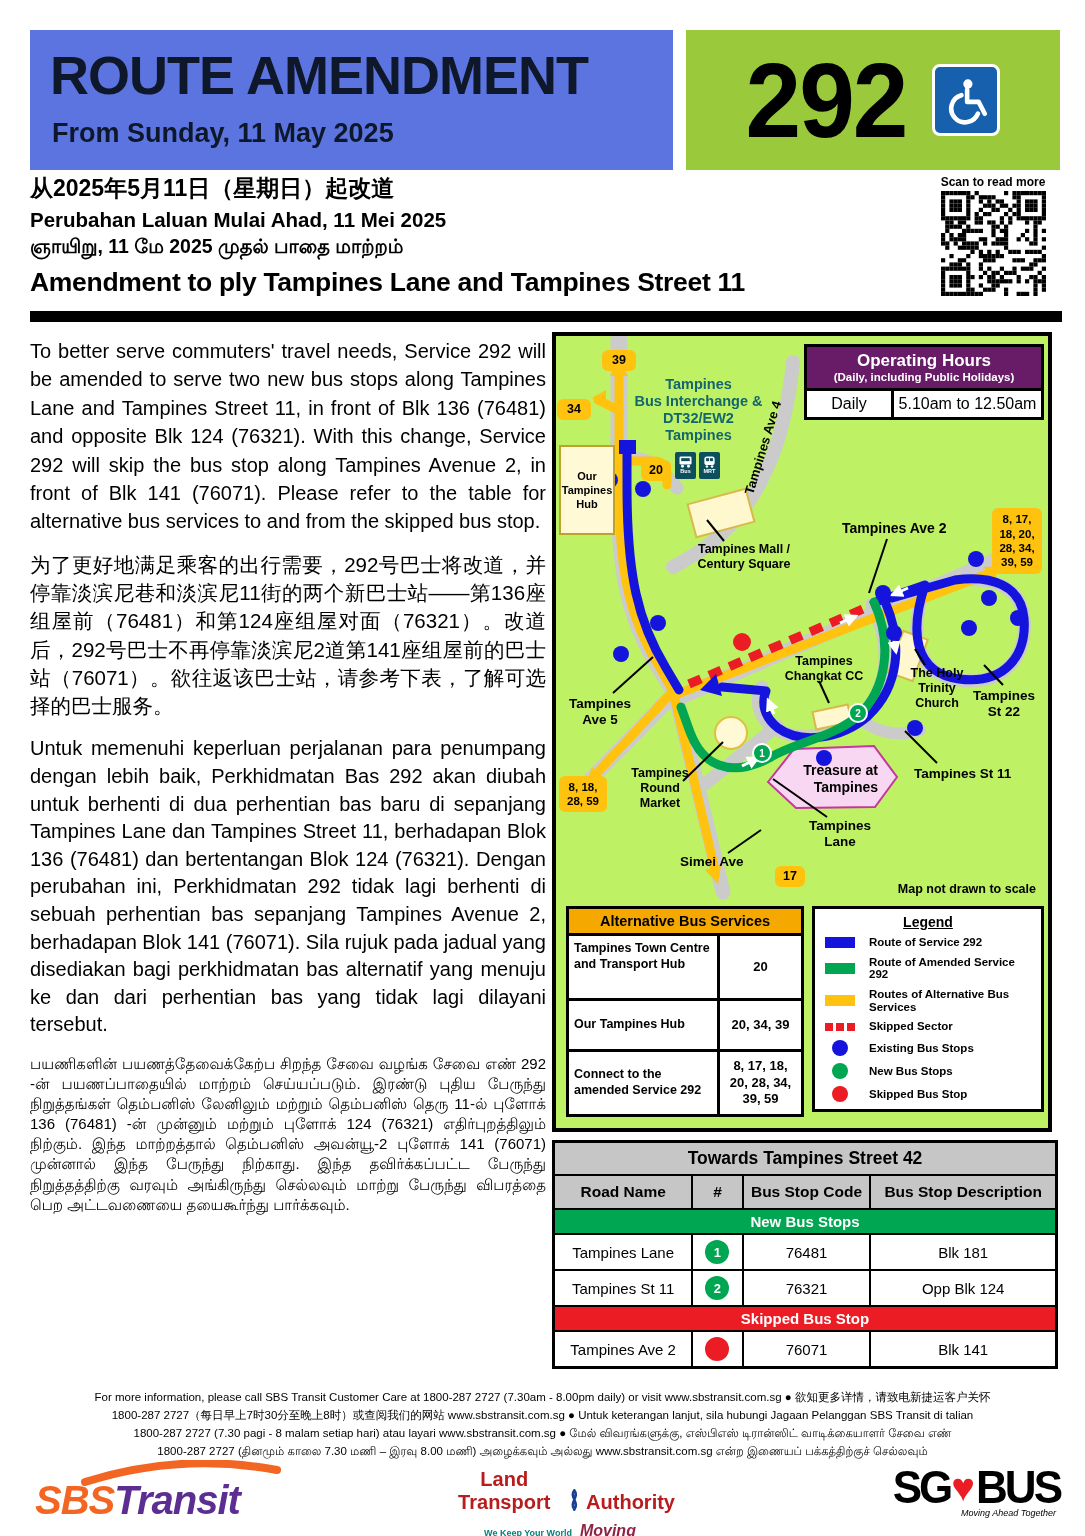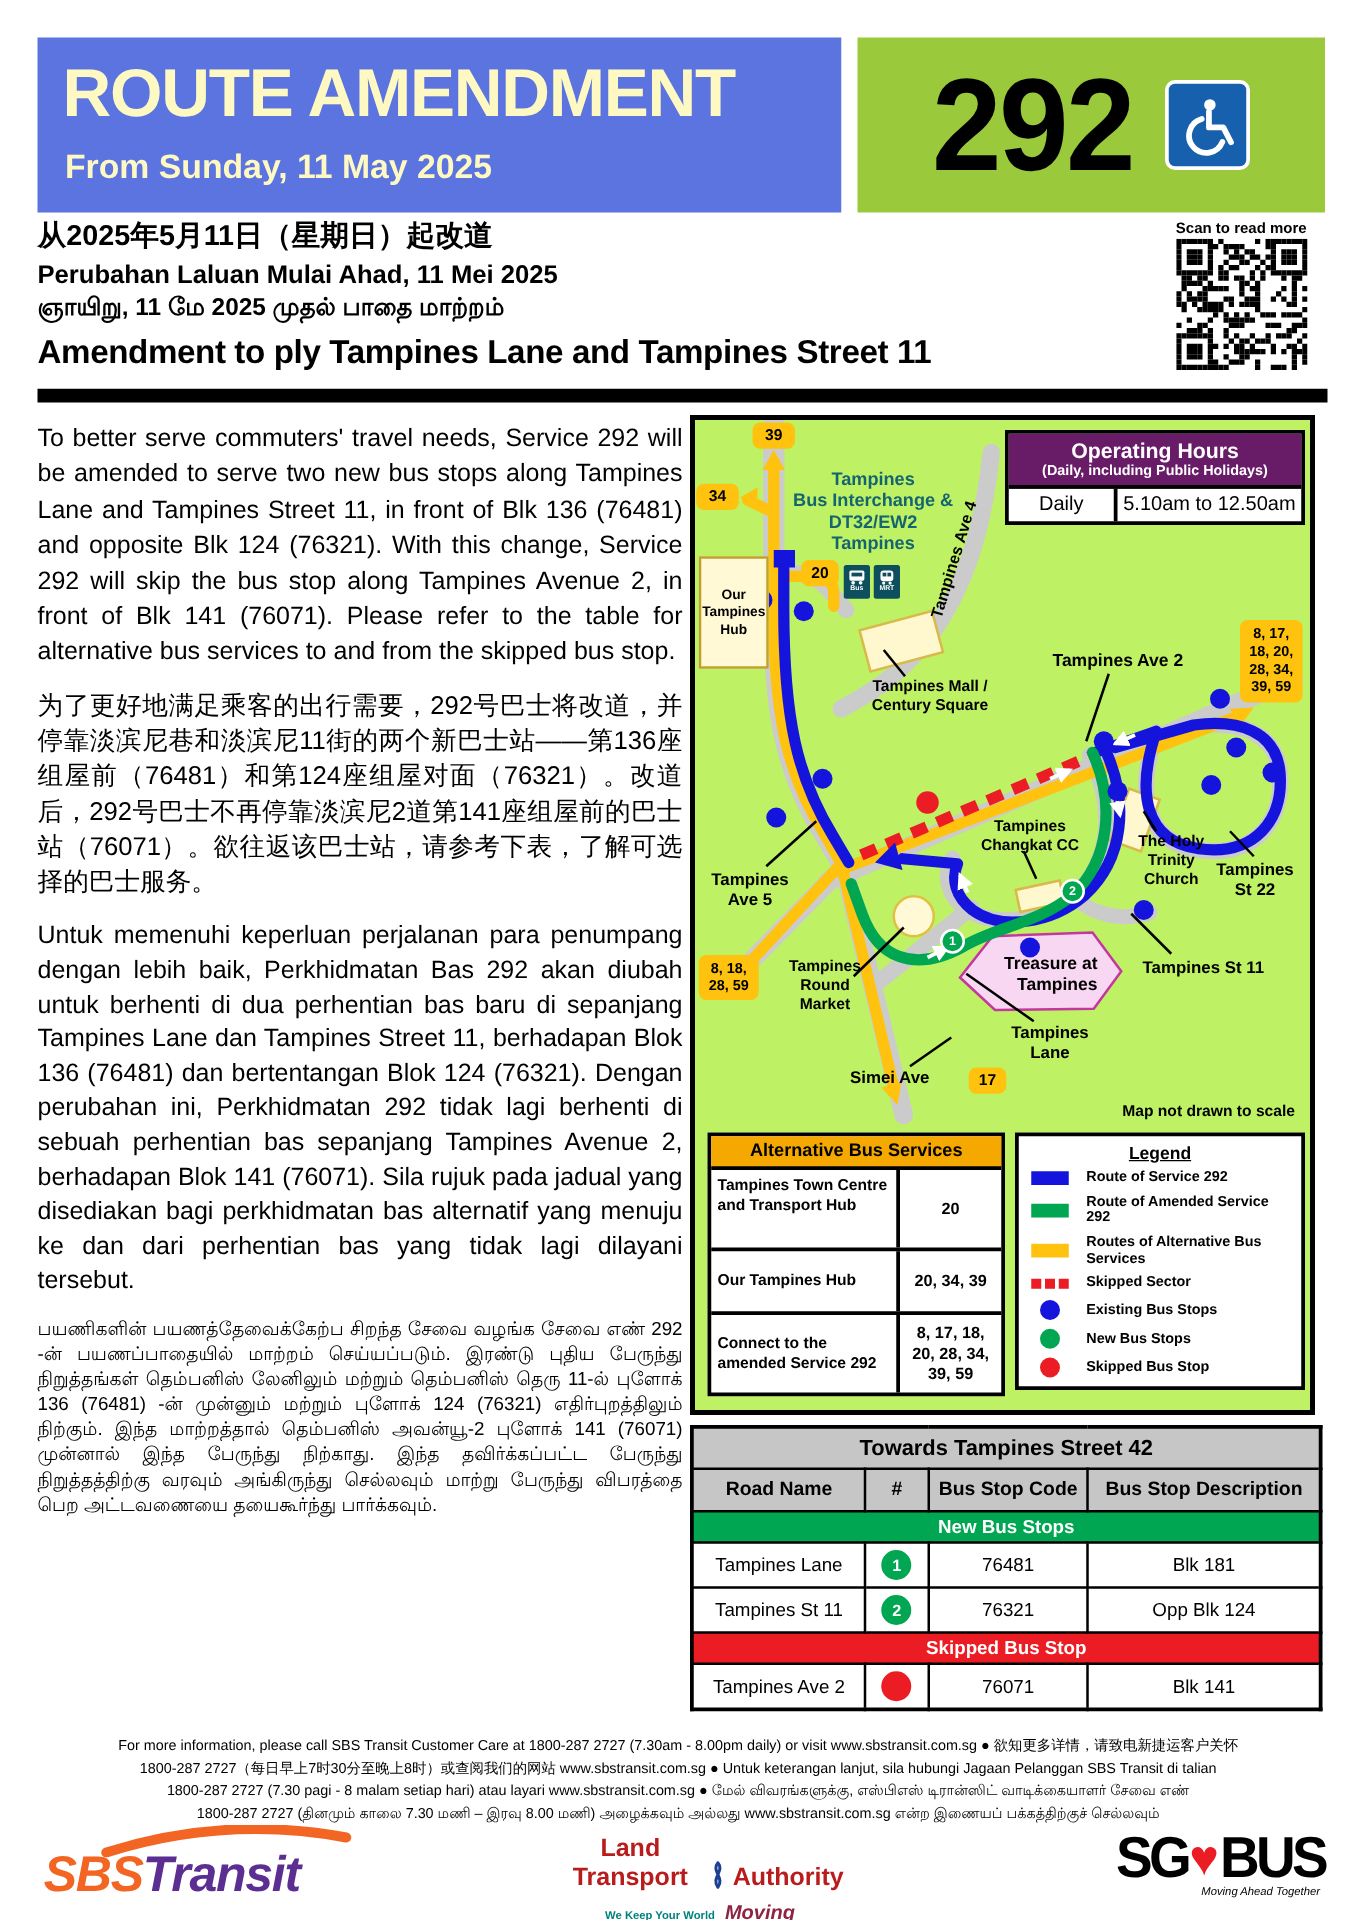--- a/index.html
+++ b/index.html
@@ -1,21 +1,21 @@
 <!DOCTYPE html>
 <html><head>
 <meta charset="utf-8">
 <style>
   html,body{margin:0;padding:0;background:#fff;}
   .page{position:relative;width:1085px;height:1536px;background:#fff;
         font-family:"Liberation Sans","DejaVu Sans",sans-serif;color:#000;overflow:hidden;}
 
   
   .hdr-blue{position:absolute;left:30px;top:30px;width:643px;height:140px;background:#5B74DF;
-            color:#fef9c3;padding:0;box-sizing:border-box;}
+            color:#0f172a;padding:0;box-sizing:border-box;}
   .hdr-title{position:absolute;left:20px;top:14px;font-size:54px;font-weight:900;letter-spacing:-1px;}
   .hdr-date{position:absolute;left:22px;top:88px;font-size:27px;font-weight:bold;}
   .hdr-green{position:absolute;left:686px;top:30px;width:374px;height:140px;background:#9ACA3C;
              display:flex;align-items:center;justify-content:center;gap:26px;}
   .svc-num{font-size:100px;font-weight:900;line-height:1;letter-spacing:-2px;transform:scaleY(1.05);}
   .wheelchair{width:62px;height:66px;background:#1760AE;border:3px solid #fff;border-radius:8px;
               display:flex;align-items:center;justify-content:center;}
 
   
   .subheader{position:absolute;left:30px;top:173px;width:895px;}
@@ -36,21 +36,21 @@
   .p-ta{font-size:15px;line-height:1.34;}
 
   
   .map{position:absolute;left:552px;top:332px;width:500px;height:800px;border:4px solid #000;
        box-sizing:border-box;background:#bef264;}
   .map svg.base{position:absolute;left:0;top:0;}
   .map-label{position:absolute;font-weight:bold;white-space:pre-line;line-height:1.18;}
   .lab-center{text-align:center;}
   .badge{position:absolute;background:#FFC20E;border-radius:6px;font-weight:bold;color:#000;
          display:flex;align-items:center;justify-content:center;text-align:center;
-         white-space:pre-line;line-height:1.25;}
+         white-space:pre-line;line-height:1.25;margin-top:12px;}
   .ops{position:absolute;left:248px;top:8px;width:234px;border:3px solid #000;background:#fff;}
   .ops-head{background:#681C68;color:#fff;text-align:center;padding:4px 2px 5px;border-bottom:3px solid #000;}
   .ops-title{font-size:17px;font-weight:bold;}
   .ops-sub{font-size:11.5px;font-weight:bold;}
   .ops-row{display:flex;}
   .ops-day{width:84px;border-right:3px solid #000;text-align:center;font-size:16px;padding:4px 0;}
   .ops-time{flex:1;text-align:center;font-size:16px;padding:4px 0;}
   .hub-box{position:absolute;left:3px;top:109px;width:56px;height:90px;background:#FFF9D6;
            border:2px solid #BFA22E;box-sizing:border-box;display:flex;align-items:center;
            justify-content:center;text-align:center;font-weight:bold;font-size:11px;

